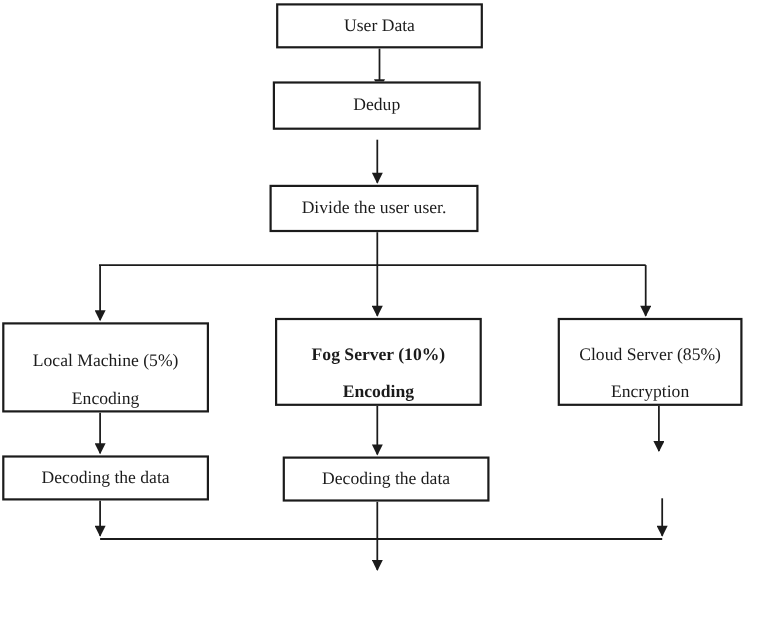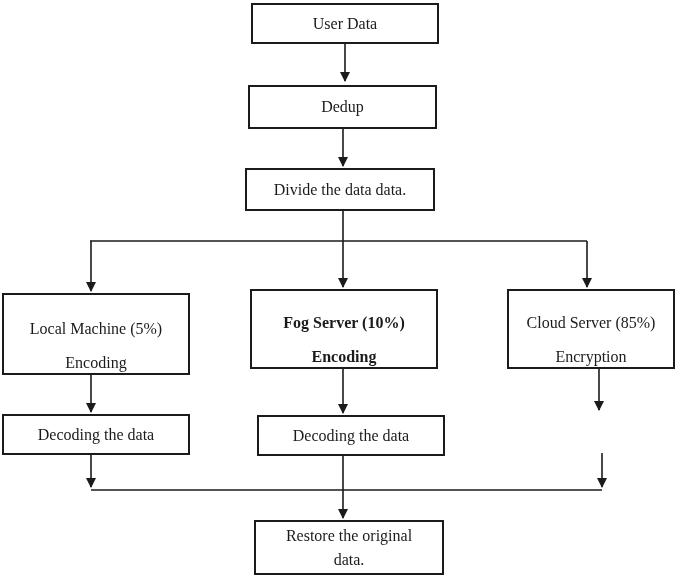--- a/index.html
+++ b/index.html
@@ -12,21 +12,21 @@
   .node {
     position:absolute; box-sizing:border-box;
     border:2px solid #1b1b1b; background:#ffffff;
     display:flex; flex-direction:column; align-items:center; justify-content:center;
     text-align:center; font-size:16px; line-height:1.25;
   }
   .node.two { gap:14px;justify-content:flex-end; }
   .lbl { display:block; }
   
   .n-user     { left:251px; top:3px;   width:188px; height:41px; }
-  .n-dedup    { left:248px; top:85px;  width:189px; height:44px; }
+  .n-dedup    { left:248px; top:74px;  width:189px; height:44px; }
   .n-divide   { left:245px; top:168px; width:190px; height:43px; }
   .n-local    { left:2px;   top:293px; width:188px; height:82px; }
   .n-fog      { left:250px; top:289px; width:188px; height:80px;font-weight:bold; }
   .n-cloud    { left:507px; top:289px; width:168px; height:80px; }
   .n-declocal { left:2px;   top:414px; width:188px; height:41px; }
   .n-decfog   { left:257px; top:415px; width:188px; height:41px; }
   .n-decrypt  { left:512px; top:412px; width:185px; height:41px; }
   .n-restore  { left:254px; top:520px; width:190px; height:55px; padding:0 14px; line-height:1.45; }
 </style>
 </head>
@@ -60,21 +60,21 @@
 
   <div class="node n-user">
     <span class="lbl">User Data</span>
   </div>
 
   <div class="node n-dedup">
     <span class="lbl">Dedup</span>
   </div>
 
   <div class="node n-divide">
-    <span class="lbl">Divide the data data.</span>
+    <span class="lbl">Divide the user user.</span>
   </div>
 
   <div class="node two n-local">
     <span class="lbl">Local Machine (5%)</span>
     <span class="lbl">Encoding</span>
   </div>
 
   <div class="node two n-fog">
     <span class="lbl">Fog Server (10%)</span>
     <span class="lbl">Encoding</span>
@@ -87,17 +87,14 @@
 
   <div class="node n-declocal">
     <span class="lbl">Decoding the data</span>
   </div>
 
   <div class="node n-decfog">
     <span class="lbl">Decoding the data</span>
   </div>
 
 
-  <div class="node n-restore">
-    <span class="lbl">Restore the original data.</span>
-  </div>
 
 </div>
 
 </body></html>

